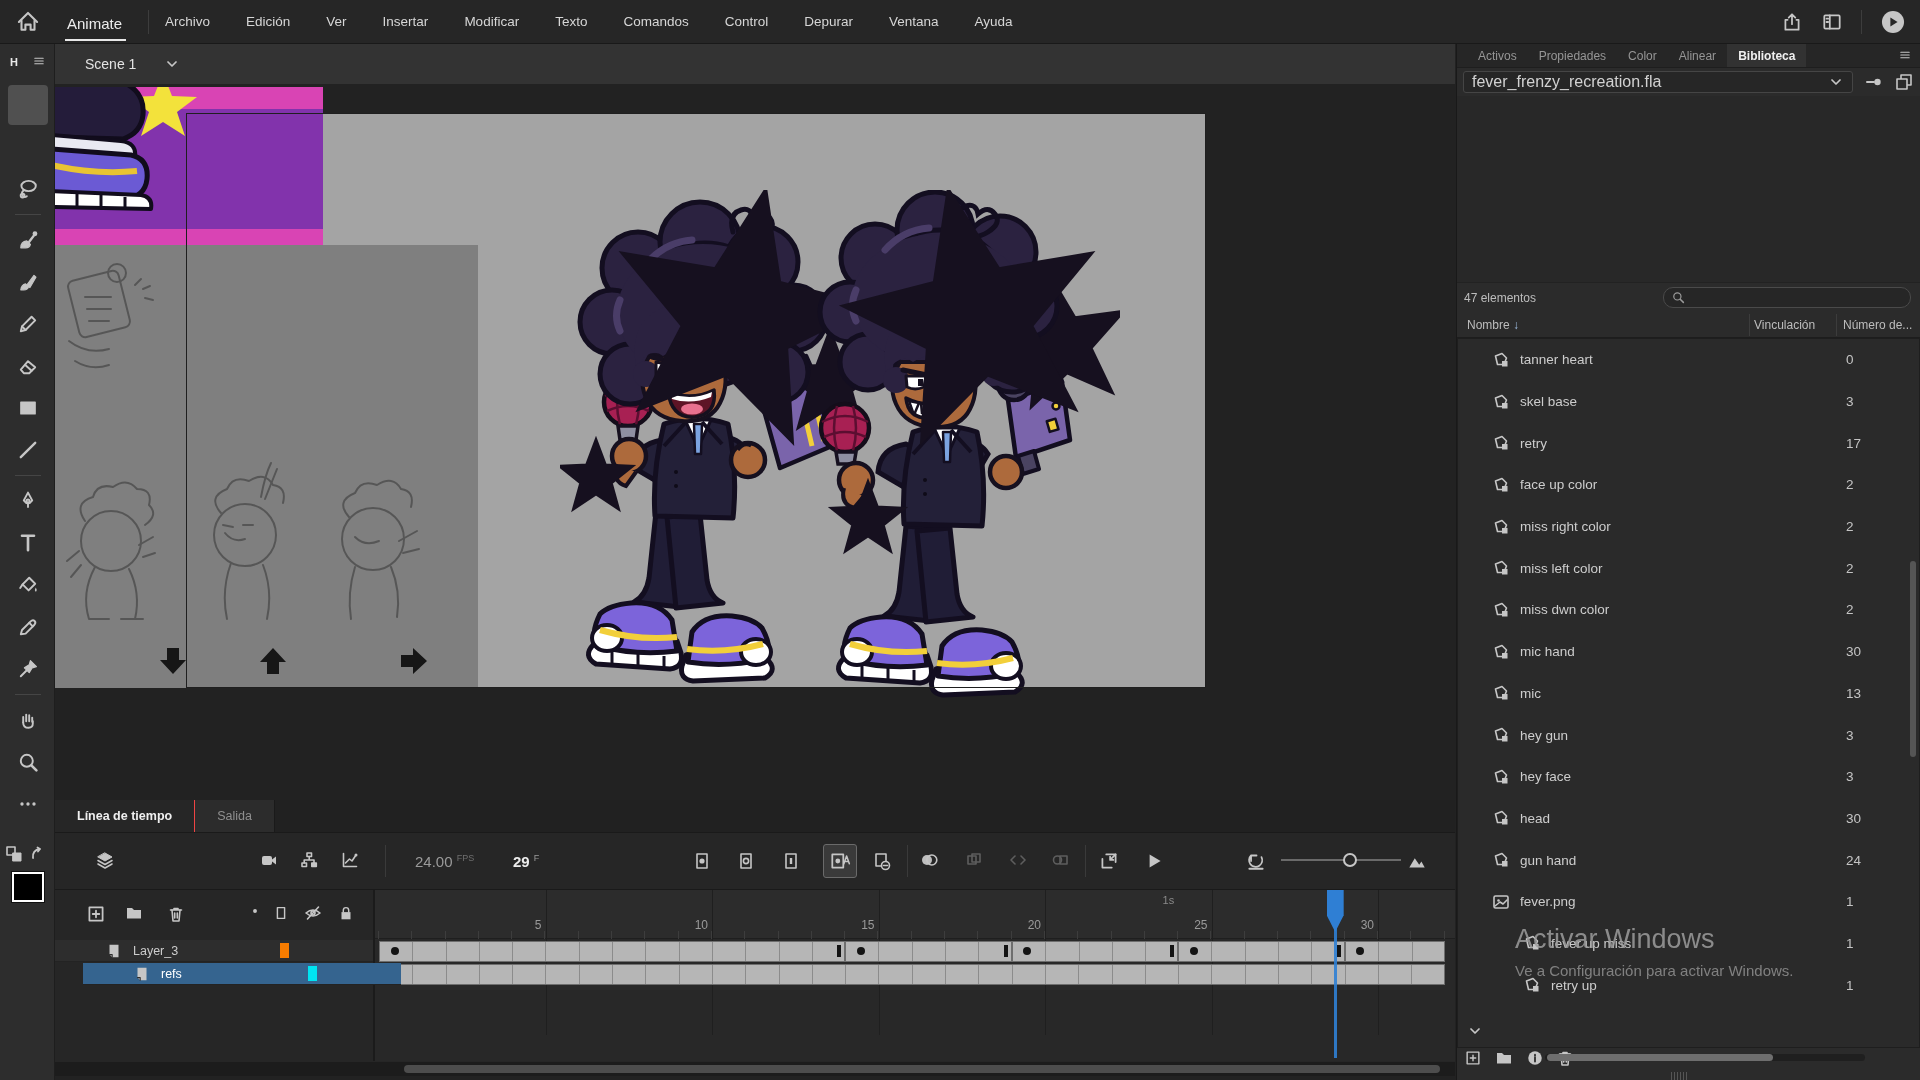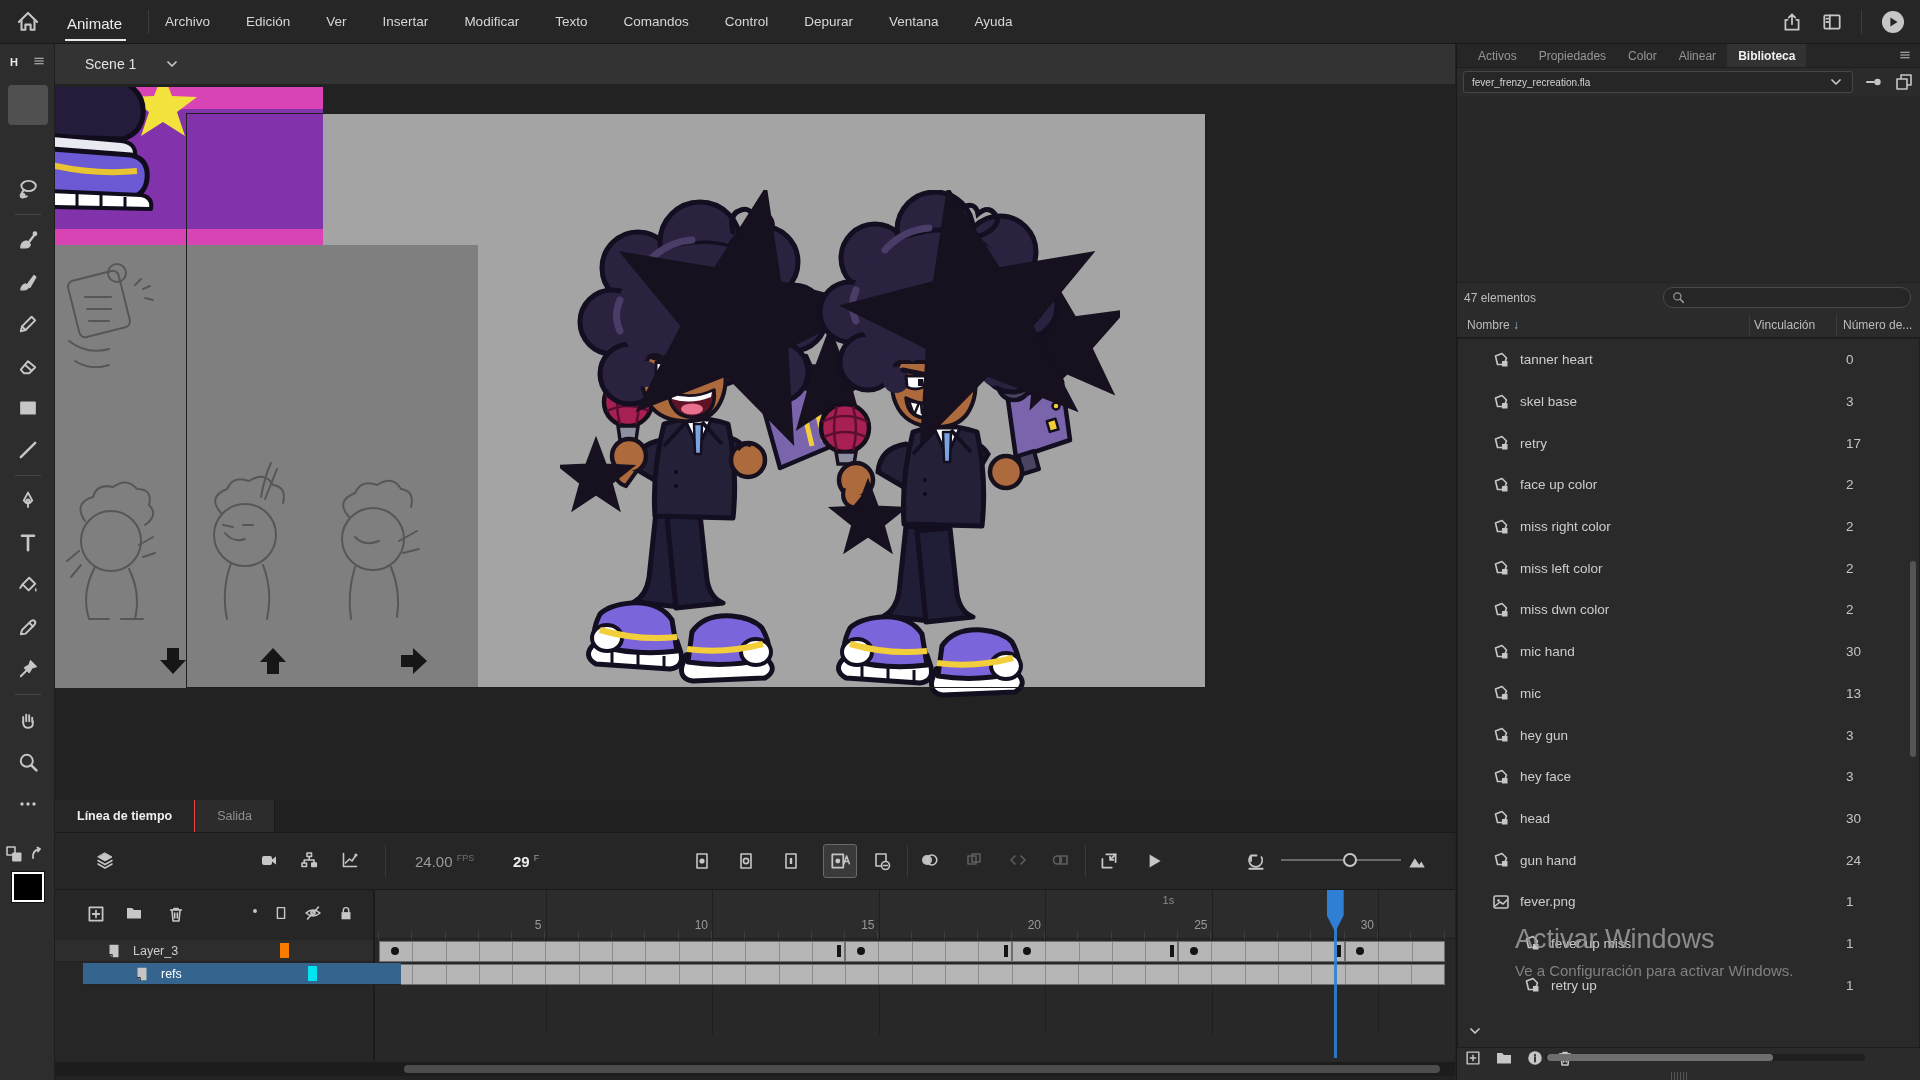--- a/index.html
+++ b/index.html
@@ -43,21 +43,21 @@
   #chars { position:absolute; left:505px; top:106px; width:560px; height:510px; z-index:2; }
 
   
   #rightpanel { left:1456px; top:44px; width:464px; height:1036px; background:#2b2b2b; border-left:1px solid #191919; }
   #rp-tabs { display:flex; align-items:stretch; height:24px; background:#262626; border-bottom:1px solid #1e1e1e; padding-left:10px; position:relative; }
   .rp-tab { display:flex; align-items:center; padding:0 11px; font-size:12px; color:#969696; }
   .rp-tab.active { background:#323232; color:#f0f0f0; font-weight:bold; }
   #rp-tabs .menu-icn { position:absolute; right:8px; top:4px; }
   #doc-row { position:relative; height:28px; background:#2b2b2b; display:flex; align-items:center; }
   #doc-field { position:absolute; left:6px; top:3px; width:390px; height:22px; background:#262626; border:1px solid #454545; border-radius:3px; display:flex; align-items:center; justify-content:space-between; padding:0 8px; }
-  #doc-field span { font-size:10px; color:#d2d2d2; }
+  #doc-field span { font-size:16px; color:#d2d2d2; }
   #doc-icons { position:absolute; right:6px; top:4px; display:flex; gap:10px; }
   #preview { height:187px; background:#282828; border-bottom:1px solid #222; }
   #search-row { position:relative; height:29px; display:flex; align-items:center; }
   #items-count { font-size:12px; color:#bdbdbd; margin-left:7px; }
   #search-box { position:absolute; left:206px; top:4px; width:248px; height:21px; border:1px solid #4a4a4a; border-radius:10px; background:#262626; display:flex; align-items:center; padding-left:7px; }
   #cols { position:relative; height:26px; background:#2b2b2b; border-bottom:1px solid #1d1d1d; font-size:12px; color:#bdbdbd; }
   #cols .c1 { position:absolute; left:10px; top:6px; }
   #cols .c2 { position:absolute; left:297px; top:6px; }
   #cols .c3 { position:absolute; left:386px; top:6px; }
   #cols .csep1,#cols .csep2 { position:absolute; top:2px; width:1px; height:22px; background:#3c3c3c; }

